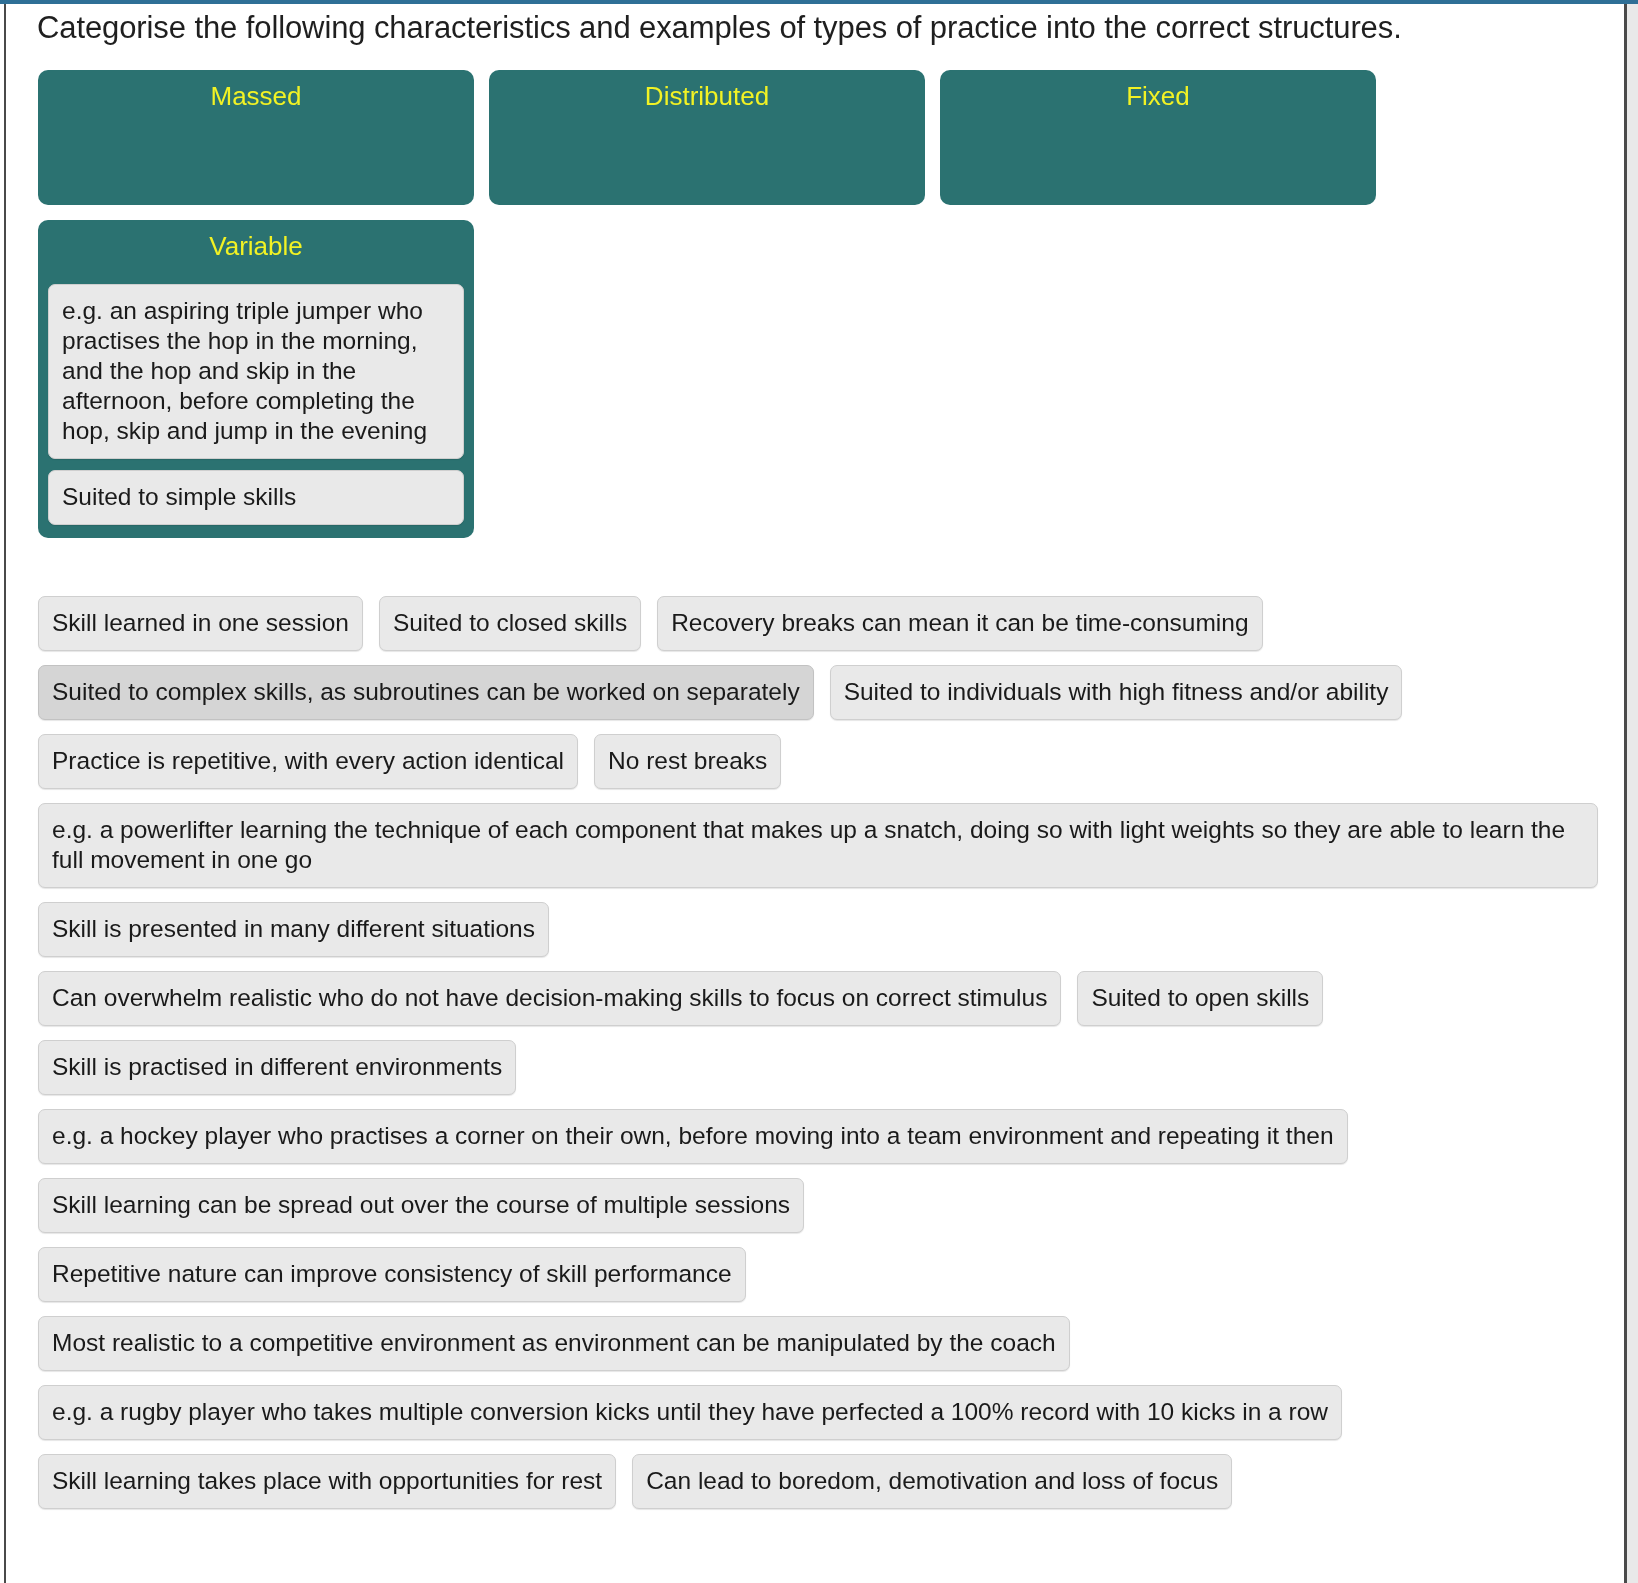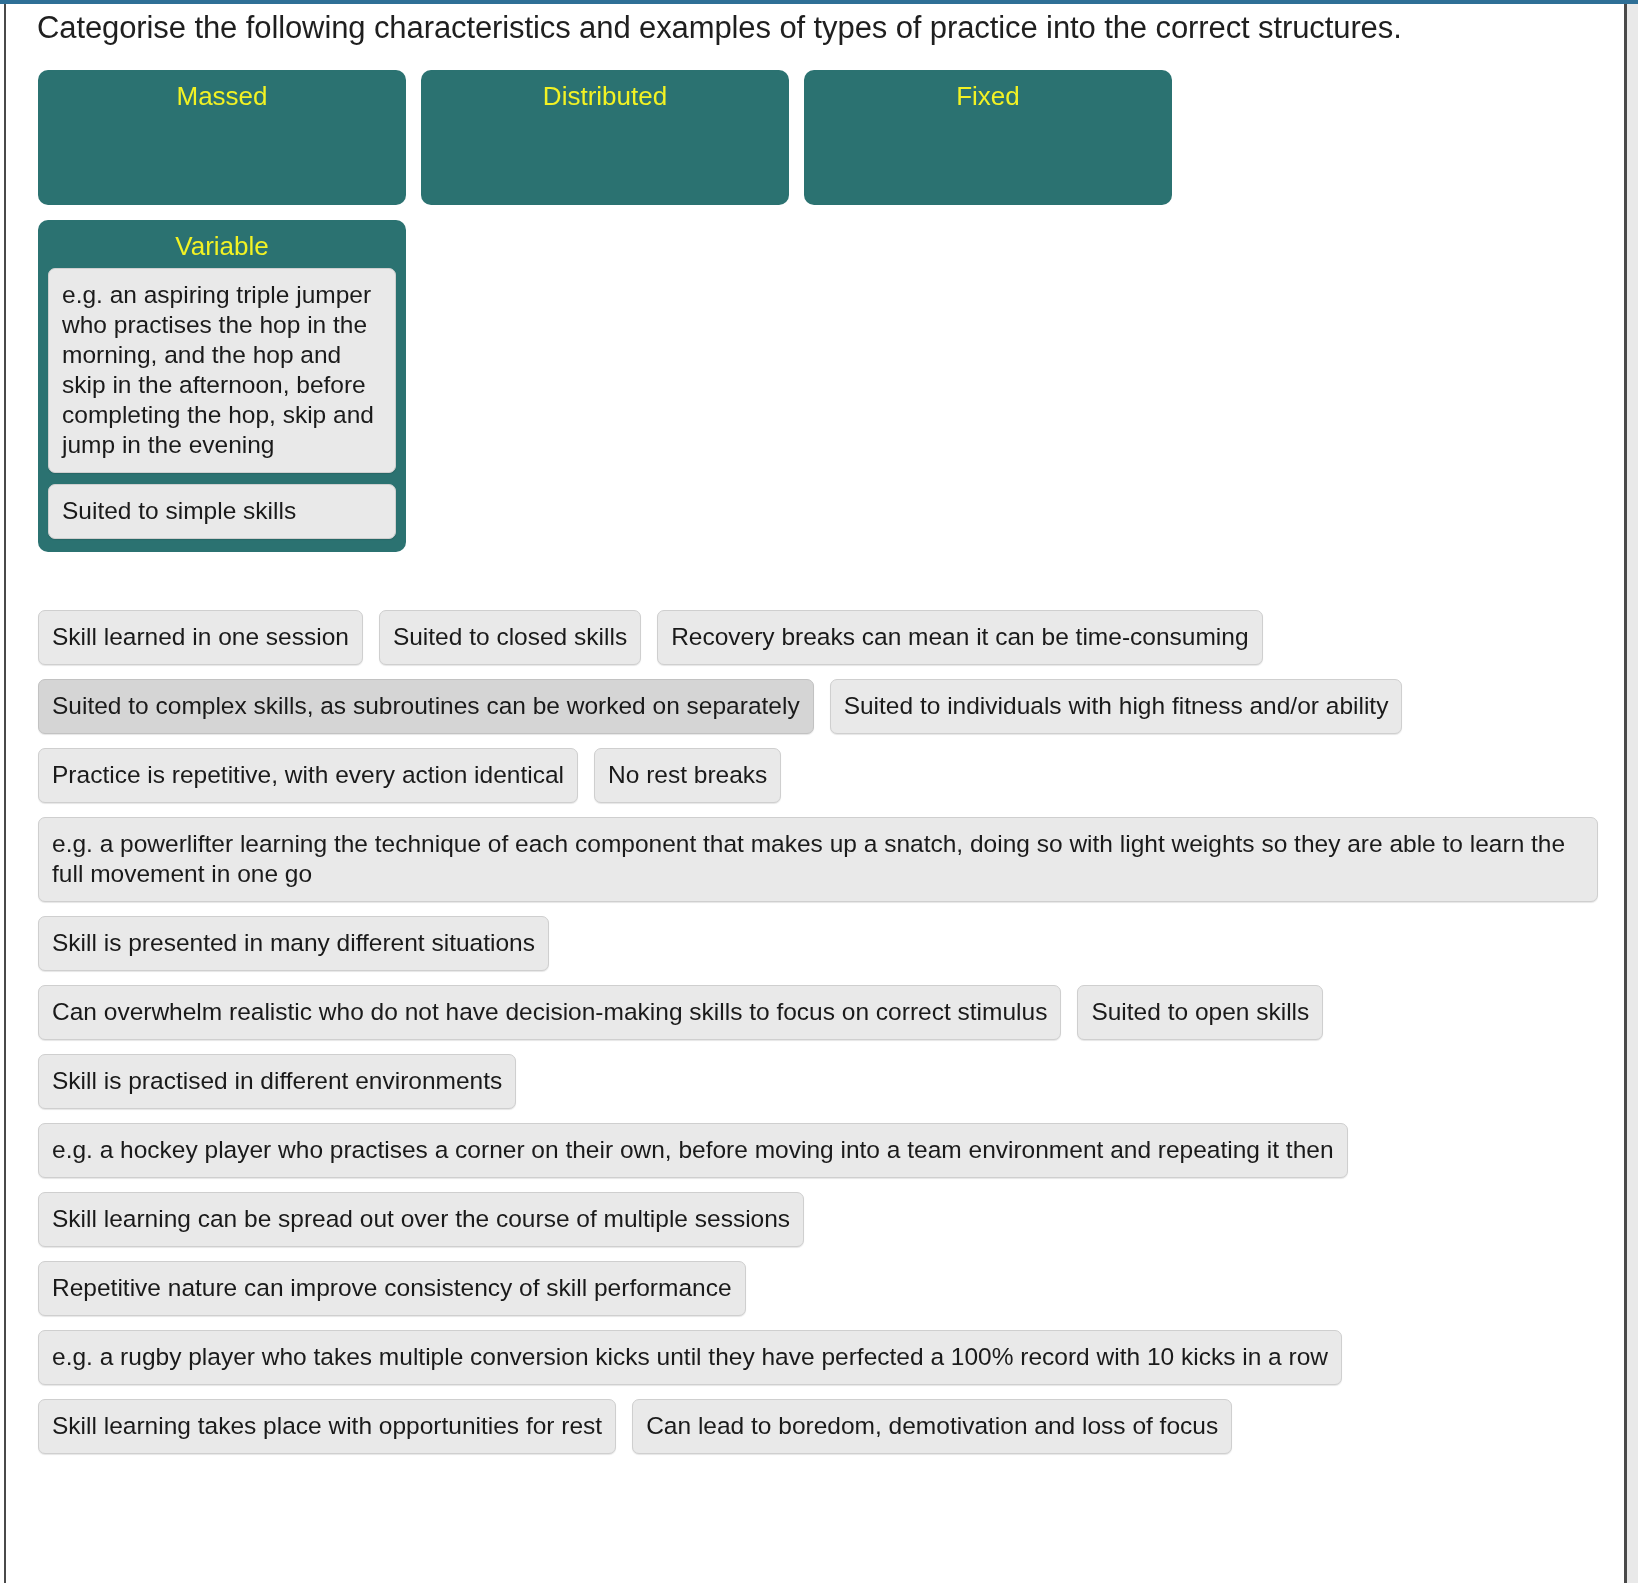--- a/index.html
+++ b/index.html
@@ -73,36 +73,37 @@
     display: flex;
     flex-wrap: wrap;
     gap: 15px;
     padding: 23px 0 0 32px;
     width: 1400px;
     align-items: flex-start;
   }
   .zone {
     background: #2b7271;
     border-radius: 10px;
-    width: 368px;
+    width: 436px;
     min-height: 135px;
     padding: 10px 10px 13px 10px;
     box-sizing: border-box;
   }
   .zone-title {
     color: #f2f224;
     font-size: 26px;
     line-height: 32px;
     text-align: center;
     padding-bottom: 6px;
   }
   .zone-items {
     display: flex;
     flex-direction: column;
     gap: 11px;
+    margin-top: 16px;
   }
   .zone .chip {
     max-width: 100%;
   }
 
   
   .chip {
     display: inline-block;
     background: #e9e9e9;
     border: 1px solid #cfcfcf;
@@ -199,20 +200,23 @@
       <div class="pool-row">
         <div class="chip wide">e.g. a hockey player who practises a corner on their own, before moving into a team environment and repeating it then</div>
       </div>
       <div class="pool-row">
         <div class="chip wide">Skill learning can be spread out over the course of multiple sessions</div>
       </div>
       <div class="pool-row">
         <div class="chip wide">Repetitive nature can improve consistency of skill performance</div>
       </div>
       <div class="pool-row">
+        <div class="chip wide">Most realistic to a competitive environment as environment can be manipulated by the coach</div>
+      </div>
+      <div class="pool-row">
         <div class="chip wide">e.g. a rugby player who takes multiple conversion kicks until they have perfected a 100% record with 10 kicks in a row</div>
       </div>
       <div class="pool-row">
         <div class="chip wide">Skill learning takes place with opportunities for rest</div>
         <div class="chip wide">Can lead to boredom, demotivation and loss of focus</div>
       </div>
     </div>
 
 </div>
 

